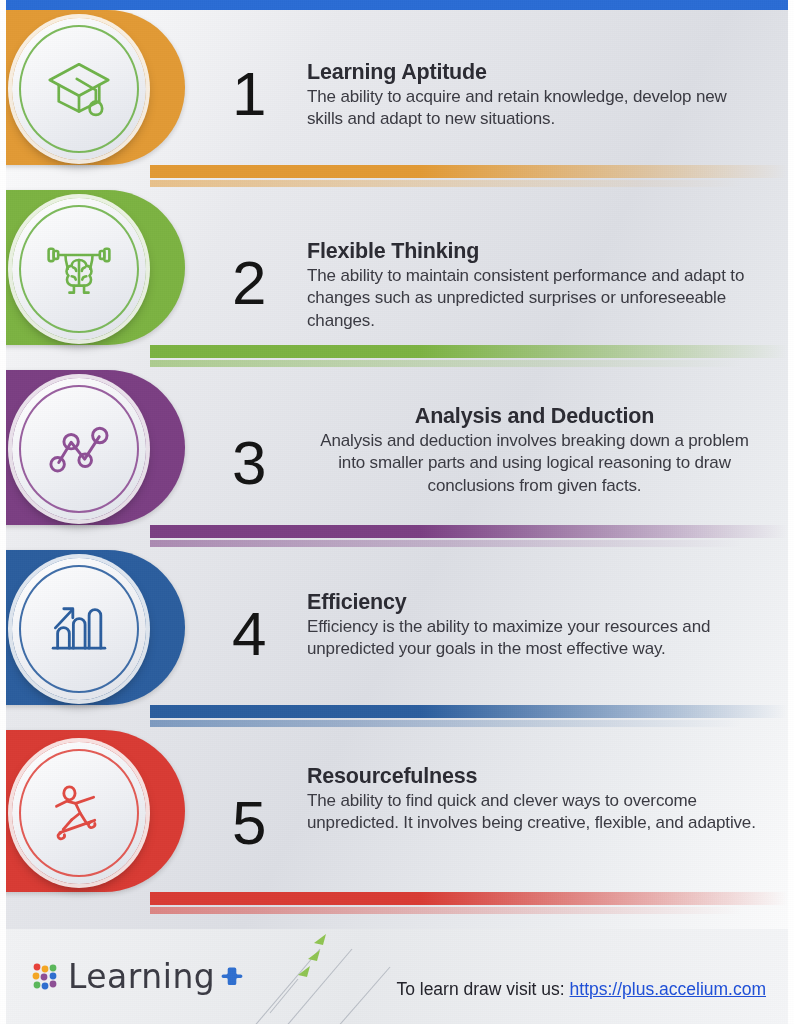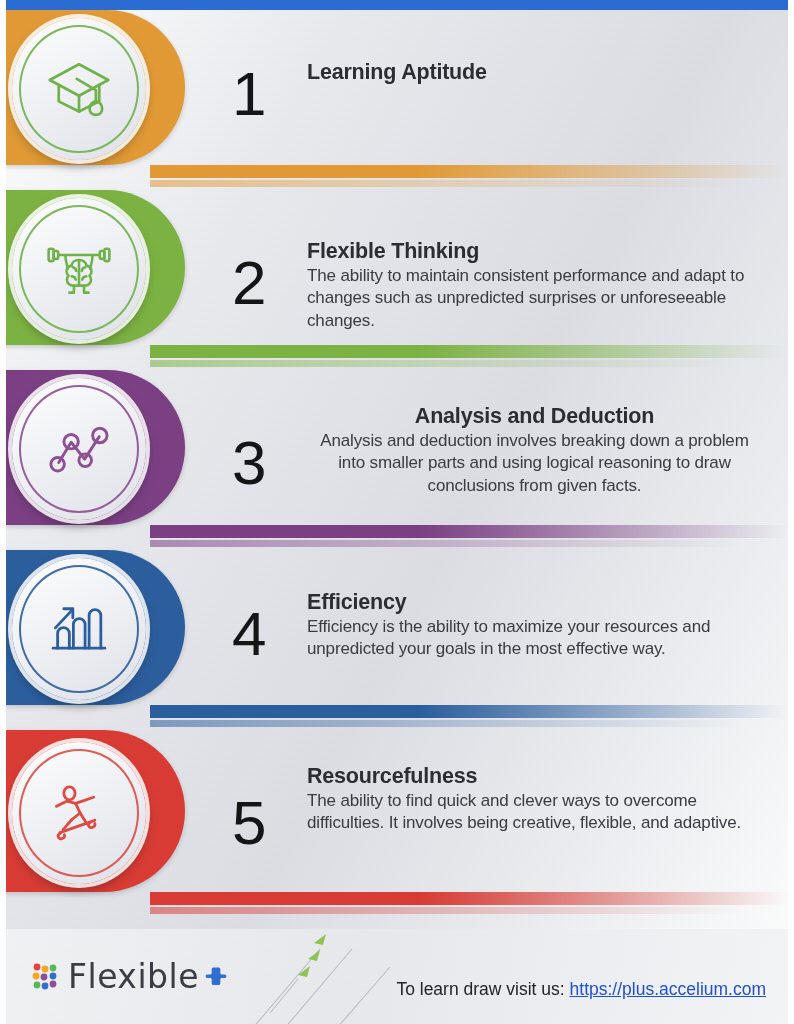--- a/index.html
+++ b/index.html
@@ -227,20 +227,21 @@
         <path d="M32 10 L58 24 L32 38 L6 24 Z"></path>
         <path d="M14 28.5 V43 L32 52 L50 43 V28.5"></path>
         <path d="M32 38 V52"></path>
         <path d="M30 23 L47 33 V44"></path>
         <path d="M47 44 c-3.2 0-5.6 3-5.6 6.4 0 3.4 2.4 5.6 5.6 5.6 3.2 0 5.6-2.2 5.6-5.6 C52.6 47 50.2 44 47 44 Z" transform="translate(0,-1)"></path>
       </svg>
     </div>
     <div class="num" style="left:232px;top:53px;">1</div>
     <div class="txt" style="top:50px;">
       <h2>Learning Aptitude</h2>
+      <p>The ability to acquire and retain knowledge, develop new skills and adapt to new situations.</p>
     </div>
   </div>
 
   <div class="row" style="top:190px;height:180px;">
     <div class="blob" style="top: 0px; height: 155px; background: rgb(124, 179, 66);"></div>
     <div class="stripe" style="top: 155px; background: linear-gradient(90deg, rgb(124, 179, 66) 0%, rgb(124, 179, 66) 42%, rgba(255, 255, 255, 0) 99%);"></div>
     <div class="stripe-soft" style="top: 170px; background: linear-gradient(90deg, rgb(124, 179, 66) 0%, rgba(255, 255, 255, 0) 92%);"></div>
     <div class="medallion" style="top: 8px; color: rgb(111, 179, 74);">
       <span class="ring"></span>
       <svg viewBox="0 0 64 64" fill="none" stroke="currentColor" stroke-width="2.3" stroke-linecap="round" stroke-linejoin="round">
@@ -324,21 +325,21 @@
         <path d="M25.5 38 L18 46.5"></path>
         <path d="M33 32 L39 41.5"></path>
         <path d="M15 49.5 L46 38.5"></path>
         <path d="M15.5 50 c-1.6 .6-2.4 2-1.9 3.4 .5 1.3 2.1 1.9 3.6 1.3 1.5-.6 2.3-2 1.8-3.4"></path>
         <path d="M42.5 40 c-1.6 .6-2.4 2-1.9 3.4 .5 1.3 2.1 1.9 3.6 1.3 1.5-.6 2.3-2 1.8-3.4"></path>
       </svg>
     </div>
     <div class="num" style="left:232px;top:62px;">5</div>
     <div class="txt" style="top:34px;">
       <h2>Resourcefulness</h2>
-      <p>The ability to find quick and clever ways to overcome difficulties. It involves being creative, flexible, and adaptive.</p>
+      <p>The ability to find quick and clever ways to overcome unpredicted. It involves being creative, flexible, and adaptive.</p>
     </div>
   </div>
 
   <div class="footer">
     <svg class="footer-deco" viewBox="0 0 260 110" fill="none">
       <g stroke="#b7bcc4" stroke-width="1.1">
         <path d="M12 108 L80 28"></path>
         <path d="M44 108 L112 28"></path>
         <path d="M96 108 L150 46"></path>
         <path d="M30 92 L58 58"></path>
@@ -355,21 +356,21 @@
         <circle cx="6" cy="5" r="3.4" fill="#e8413a"></circle>
         <circle cx="14" cy="7" r="3.4" fill="#f5a623"></circle>
         <circle cx="22" cy="6" r="3.4" fill="#5bb85b"></circle>
         <circle cx="5" cy="14" r="3.4" fill="#f5a623"></circle>
         <circle cx="13" cy="15" r="3.4" fill="#8e4f95"></circle>
         <circle cx="22" cy="14" r="3.4" fill="#2f6fd0"></circle>
         <circle cx="6" cy="23" r="3.4" fill="#5bb85b"></circle>
         <circle cx="14" cy="24" r="3.4" fill="#2f6fd0"></circle>
         <circle cx="22" cy="22" r="3.4" fill="#8e4f95"></circle>
       </svg>
-      <span class="logo-word">Flexible</span>
+      <span class="logo-word">Learning</span>
       <svg class="logo-plus" viewBox="0 0 24 24">
         <path d="M9.3 1.6 h5.4 a2 2 0 0 1 2 2 v4 a1.6 1.6 0 0 0 1.6 1.6 h3.1 a2 2 0 0 1 2 2 v0 a2 2 0 0 1 -2 2 h-3.1 a1.6 1.6 0 0 0 -1.6 1.6 v4 a2 2 0 0 1 -2 2 h-5.4 a2 2 0 0 1 -2 -2 v-4 a1.6 1.6 0 0 0 -1.6 -1.6 h-3.1 a2 2 0 0 1 -2 -2 v0 a2 2 0 0 1 2 -2 h3.1 a1.6 1.6 0 0 0 1.6 -1.6 v-4 a2 2 0 0 1 2 -2 z" fill="#2f6fd0"></path>
       </svg>
     </div>
 
     <div class="learn"><span>To learn draw visit us: </span><a href="#" style="color: rgb(30, 79, 216);">https://plus.accelium.com</a></div>
   </div>
 
   <div class="noise"></div>
   <div class="edge-left"></div>

